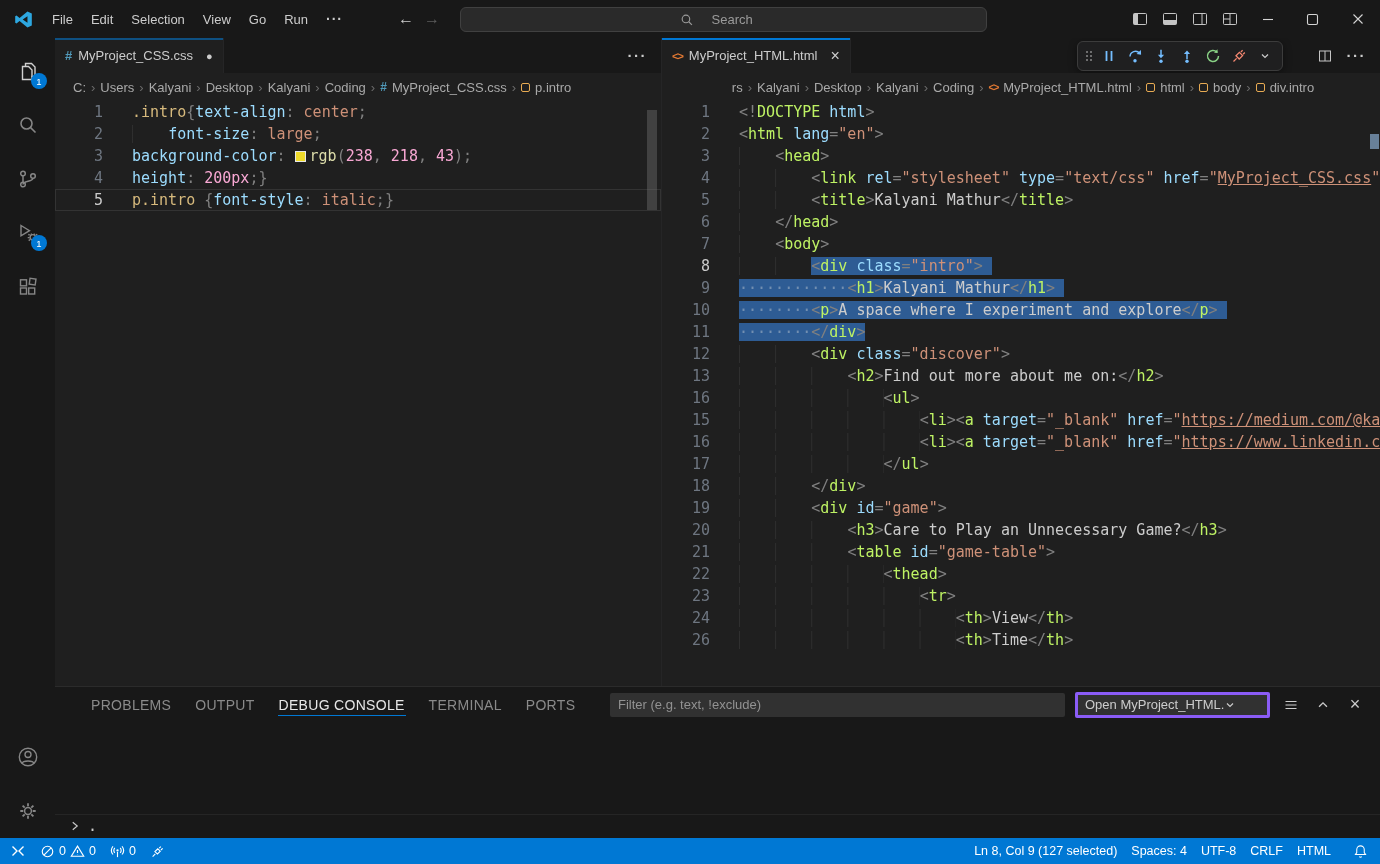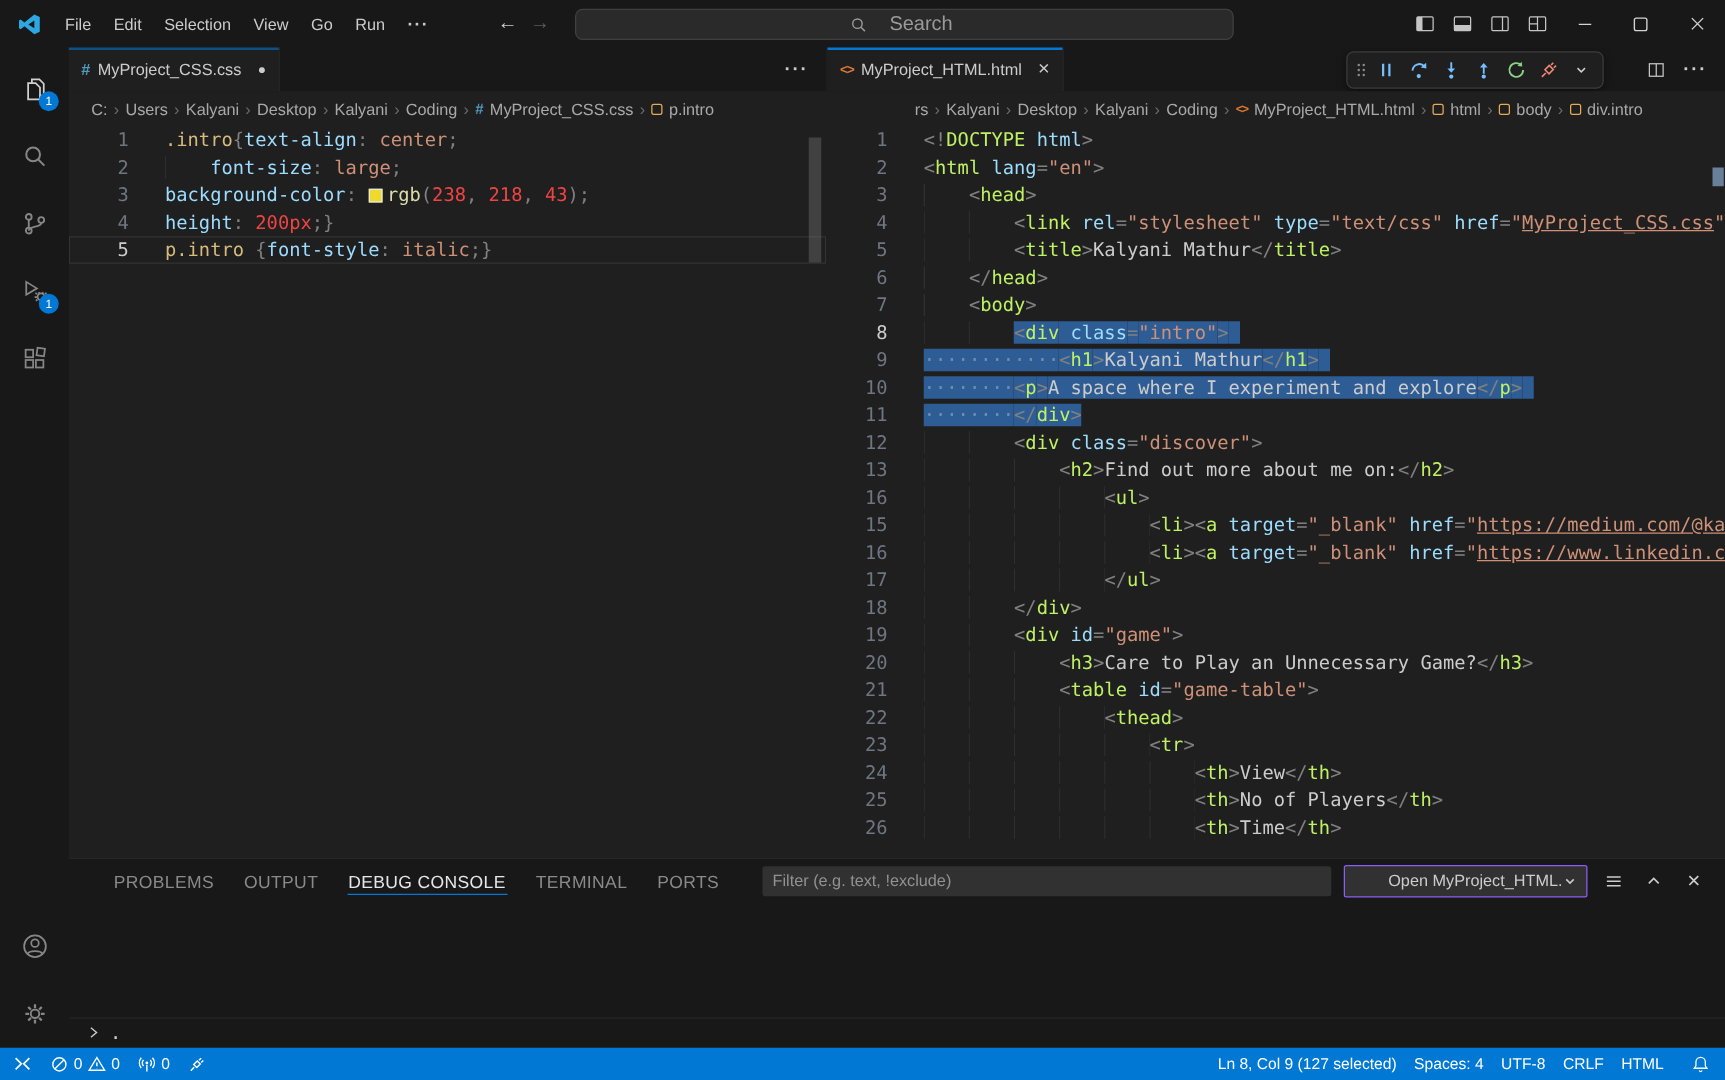--- a/index.html
+++ b/index.html
@@ -8,21 +8,21 @@
 
   
   .titlebar { height:38px; background:#181818; display:flex; align-items:center; position:relative; }
   .logo { margin:0 10px 0 14px; display:flex; }
   .menubar { display:flex; height:100%; }
   .menu-item { padding:0 9px; font-size:13px; color:#cccccc; display:flex; align-items:center; height:100%; cursor:default; }
   .menu-overflow { padding:0 9px; font-size:14px; font-weight:bold; letter-spacing:1px; color:#cccccc; display:flex; align-items:center; }
   .nav-arrows { position:absolute; left:398px; top:0; height:100%; display:flex; align-items:center; gap:10px; font-size:16px; }
   .nav-back { color:#cccccc; } .nav-fwd { color:#5c5c5c; }
   .search-box { position:absolute; left:460px; top:7px; width:527px; height:25px; background:#2a2a2a; border:1px solid #404040; border-radius:6px; display:flex; align-items:center; justify-content:center; gap:6px; }
-  .search-box input { background:transparent; border:none; outline:none; color:#cccccc; font-size:16px; width:56px;margin-left:12px; }
+  .search-box input { background:transparent; border:none; outline:none; color:#cccccc; font-size:13px; width:56px;margin-left:12px; }
   .search-box input::placeholder { color:#9a9a9a; }
   .tb-right { margin-left:auto; display:flex; align-items:center; height:100%; }
   .layout-btn { width:30px; height:100%; display:flex; align-items:center; justify-content:center; }
   .win-btn { width:45px; height:100%; display:flex; align-items:center; justify-content:center; }
 
   
   .main { display:flex; height:800px; }
   .activitybar { width:55px; background:#181818; display:flex; flex-direction:column; align-items:center; padding-top:6px; }
   .ab-item { width:55px; height:54px; display:flex; align-items:center; justify-content:center; position:relative; }
   .badge { position:absolute; top:29px; right:8px; min-width:16px; height:16px; border-radius:50%; background:var(--accent); color:#fff; font-size:9.5px; display:flex; align-items:center; justify-content:center; }
@@ -60,40 +60,40 @@
   .bic.sym, .bic.symc { width:9px; height:9px; border:1.5px solid #e8ab53; border-radius:2px; display:inline-block; }
 
   .content { flex:1; position:relative; overflow:hidden; background:#1f1f1f; }
   .line { display:flex; height:22px; line-height:22px; font-family:"DejaVu Sans Mono","Liberation Mono",monospace; font-size:15px; white-space:pre; }
   .line.active { box-shadow:inset 0 0 0 1px rgba(255,255,255,.09); }
   .ln { flex:0 0 48px; text-align:right; color:#6e7681; user-select:none; }
   .ln.cur { color:#cccccc; }
   .codetxt { margin-left:29px; }
   .tok.punc{color:#808080} .tok.tag{color:#bef264} .tok.attr{color:#9cdcfe}
   .tok.str{color:#ce9178} .tok.text{color:#cccccc} .tok.csssel{color:#d7ba7d}
-  .tok.val{color:#ce9178} .tok.num{color:#ef4444} .tok.fn{color:#dcdcaa}
+  .tok.val{color:#ce9178} .tok.num{color:#f9a8d4} .tok.fn{color:#dcdcaa}
   .tok.link{color:#ce9178; text-decoration:underline;}
   .tok.ws{color:rgba(225,225,225,.38)}
   .tok.sel{background:var(--selection);}
   .tok.ind{background-image:linear-gradient(to right, rgba(255,255,255,.07) 1px, transparent 1px); background-size:4ch 100%;}
   .tok.swatch{display:inline-block; width:11px; height:11px; background:var(--swatch); border:1px solid #e7e7e7; vertical-align:-1px; margin-right:4px;}
   .scroll-thumb { position:absolute; right:4px; top:9px; width:10px; height:100px; background:rgba(121,121,121,.38); }
   .overview-mark { position:absolute; right:1px; top:33px; width:9px; height:15px; background:rgba(118,146,175,.85); }
 
   
   .panel { height:152px; background:#181818; border-top:1px solid #2b2b2b; display:flex; flex-direction:column; }
   .panel-header { height:35px; display:flex; align-items:center; }
   .panel-tabs { display:flex; height:100%; padding-left:24px; }
   .panel-tab { padding:0 12px; display:flex; align-items:center; font-size:14px; letter-spacing:.3px; color:#8a8a8a; position:relative; height:100%; }
   .panel-tab.active { color:#e7e7e7; }
   .panel-tab.active::after { content:""; position:absolute; left:11px; right:11px; bottom:6px; height:1.5px; background:var(--accent); }
   .panel-right { margin-left:auto; display:flex; align-items:center; gap:10px; padding-right:14px; }
   .filter { width:455px; height:24px; background:#313131; border:none; outline:none; border-radius:2px; color:#cccccc; font-size:13px; padding:0 8px; font-family:"Liberation Sans",sans-serif; }
   .filter::placeholder { color:#929292; }
-  .session-dd { width:195px; height:26px; background:#313131; border:1px solid #8b5cf6; border-radius:2px; display:flex; align-items:center; justify-content:flex-end; padding:0 7px; font-size:13px; color:#cccccc; }
+  .session-dd { width:195px; height:26px; background:#313131; border:3px solid #8b5cf6; border-radius:2px; display:flex; align-items:center; justify-content:flex-start; padding:0 7px; font-size:13px; color:#cccccc; }
   .session-label { overflow:hidden; white-space:nowrap; max-width:160px; }
   .p-icon { width:22px; height:22px; display:flex; align-items:center; justify-content:center; color:#cccccc; }
   .p-close { font-size:18px; }
   .panel-body { flex:1; position:relative; }
   .repl { position:absolute; left:0; right:0; bottom:2px; height:22px; display:flex; align-items:center; gap:7px; padding-left:14px; border-top:1px solid rgba(255,255,255,.06); font-family:"DejaVu Sans Mono","Liberation Mono",monospace; font-size:15px; color:#cccccc; }
 
   
   .statusbar { height:26px; background:var(--accent); display:flex; align-items:center; color:#ffffff; font-size:12.5px; }
   .sb-item { display:flex; align-items:center; gap:4px; padding:0 7px; height:100%; white-space:nowrap; }
   .sb-item.first { padding-left:10px; }
@@ -422,21 +422,20 @@
               <div class="line"><span class="ln">15</span><span class="codetxt"><span class="tok ind">                    </span><span class="tok punc">&lt;</span><span class="tok tag">li</span><span class="tok punc">&gt;</span><span class="tok punc">&lt;</span><span class="tok tag">a</span><span class="tok attr"> target</span><span class="tok punc">=</span><span class="tok str">"_blank"</span><span class="tok attr"> href</span><span class="tok punc">=</span><span class="tok str">"</span><span class="tok link">https://medium.com/@kal</span></span></div>
               <div class="line"><span class="ln">16</span><span class="codetxt"><span class="tok ind">                    </span><span class="tok punc">&lt;</span><span class="tok tag">li</span><span class="tok punc">&gt;</span><span class="tok punc">&lt;</span><span class="tok tag">a</span><span class="tok attr"> target</span><span class="tok punc">=</span><span class="tok str">"_blank"</span><span class="tok attr"> href</span><span class="tok punc">=</span><span class="tok str">"</span><span class="tok link">https://www.linkedin.co</span></span></div>
               <div class="line"><span class="ln">17</span><span class="codetxt"><span class="tok ind">                </span><span class="tok punc">&lt;/</span><span class="tok tag">ul</span><span class="tok punc">&gt;</span></span></div>
               <div class="line"><span class="ln">18</span><span class="codetxt"><span class="tok ind">        </span><span class="tok punc">&lt;/</span><span class="tok tag">div</span><span class="tok punc">&gt;</span></span></div>
               <div class="line"><span class="ln">19</span><span class="codetxt"><span class="tok ind">        </span><span class="tok punc">&lt;</span><span class="tok tag">div</span><span class="tok attr"> id</span><span class="tok punc">=</span><span class="tok str">"game"</span><span class="tok punc">&gt;</span></span></div>
               <div class="line"><span class="ln">20</span><span class="codetxt"><span class="tok ind">            </span><span class="tok punc">&lt;</span><span class="tok tag">h3</span><span class="tok punc">&gt;</span><span class="tok text">Care to Play an Unnecessary Game?</span><span class="tok punc">&lt;/</span><span class="tok tag">h3</span><span class="tok punc">&gt;</span></span></div>
               <div class="line"><span class="ln">21</span><span class="codetxt"><span class="tok ind">            </span><span class="tok punc">&lt;</span><span class="tok tag">table</span><span class="tok attr"> id</span><span class="tok punc">=</span><span class="tok str">"game-table"</span><span class="tok punc">&gt;</span></span></div>
               <div class="line"><span class="ln">22</span><span class="codetxt"><span class="tok ind">                </span><span class="tok punc">&lt;</span><span class="tok tag">thead</span><span class="tok punc">&gt;</span></span></div>
               <div class="line"><span class="ln">23</span><span class="codetxt"><span class="tok ind">                    </span><span class="tok punc">&lt;</span><span class="tok tag">tr</span><span class="tok punc">&gt;</span></span></div>
               <div class="line"><span class="ln">24</span><span class="codetxt"><span class="tok ind">                        </span><span class="tok punc">&lt;</span><span class="tok tag">th</span><span class="tok punc">&gt;</span><span class="tok text">View</span><span class="tok punc">&lt;/</span><span class="tok tag">th</span><span class="tok punc">&gt;</span></span></div>
-              <div class="line"><span class="ln">25</span><span class="codetxt"><span class="tok ind">                        </span><span class="tok punc">&lt;</span><span class="tok tag">th</span><span class="tok punc">&gt;</span><span class="tok text">No of Players</span><span class="tok punc">&lt;/</span><span class="tok tag">th</span><span class="tok punc">&gt;</span></span></div>
               <div class="line"><span class="ln">26</span><span class="codetxt"><span class="tok ind">                        </span><span class="tok punc">&lt;</span><span class="tok tag">th</span><span class="tok punc">&gt;</span><span class="tok text">Time</span><span class="tok punc">&lt;/</span><span class="tok tag">th</span><span class="tok punc">&gt;</span></span></div>
             </div>
           <div class="overview-mark"></div>
         </div>
       </div>
 
     </div>
 
     <div class="panel">
       <div class="panel-header">

